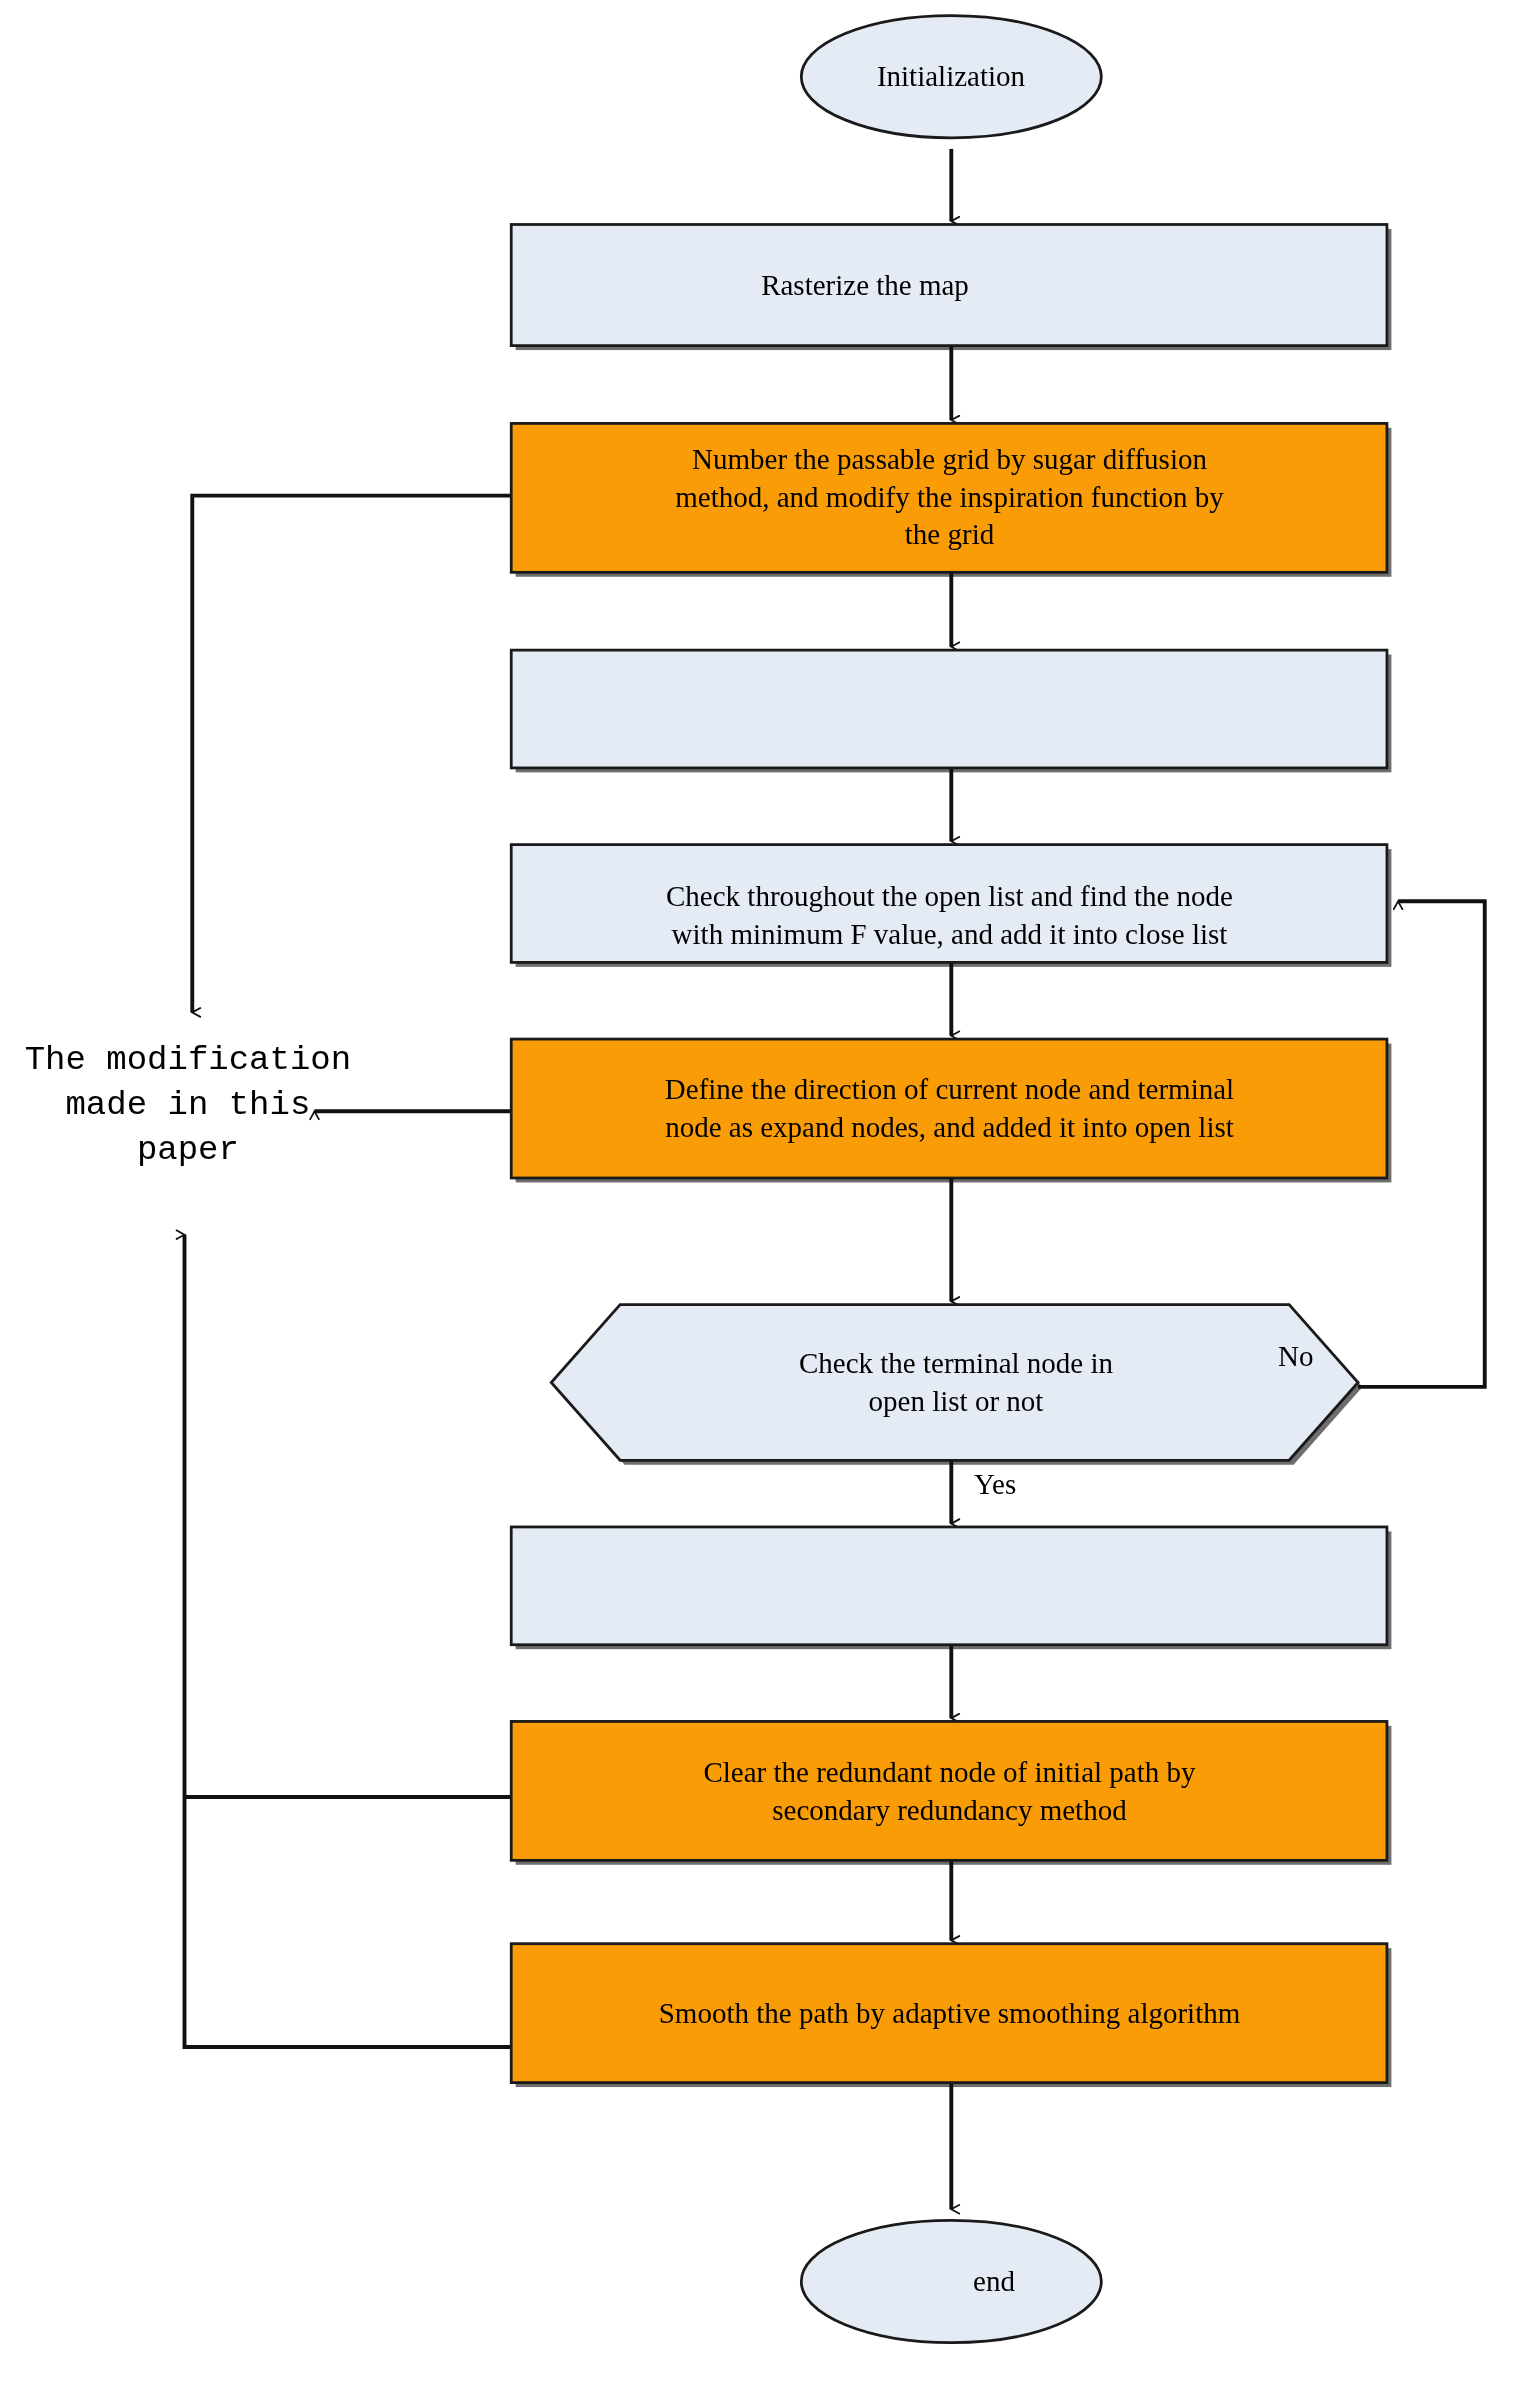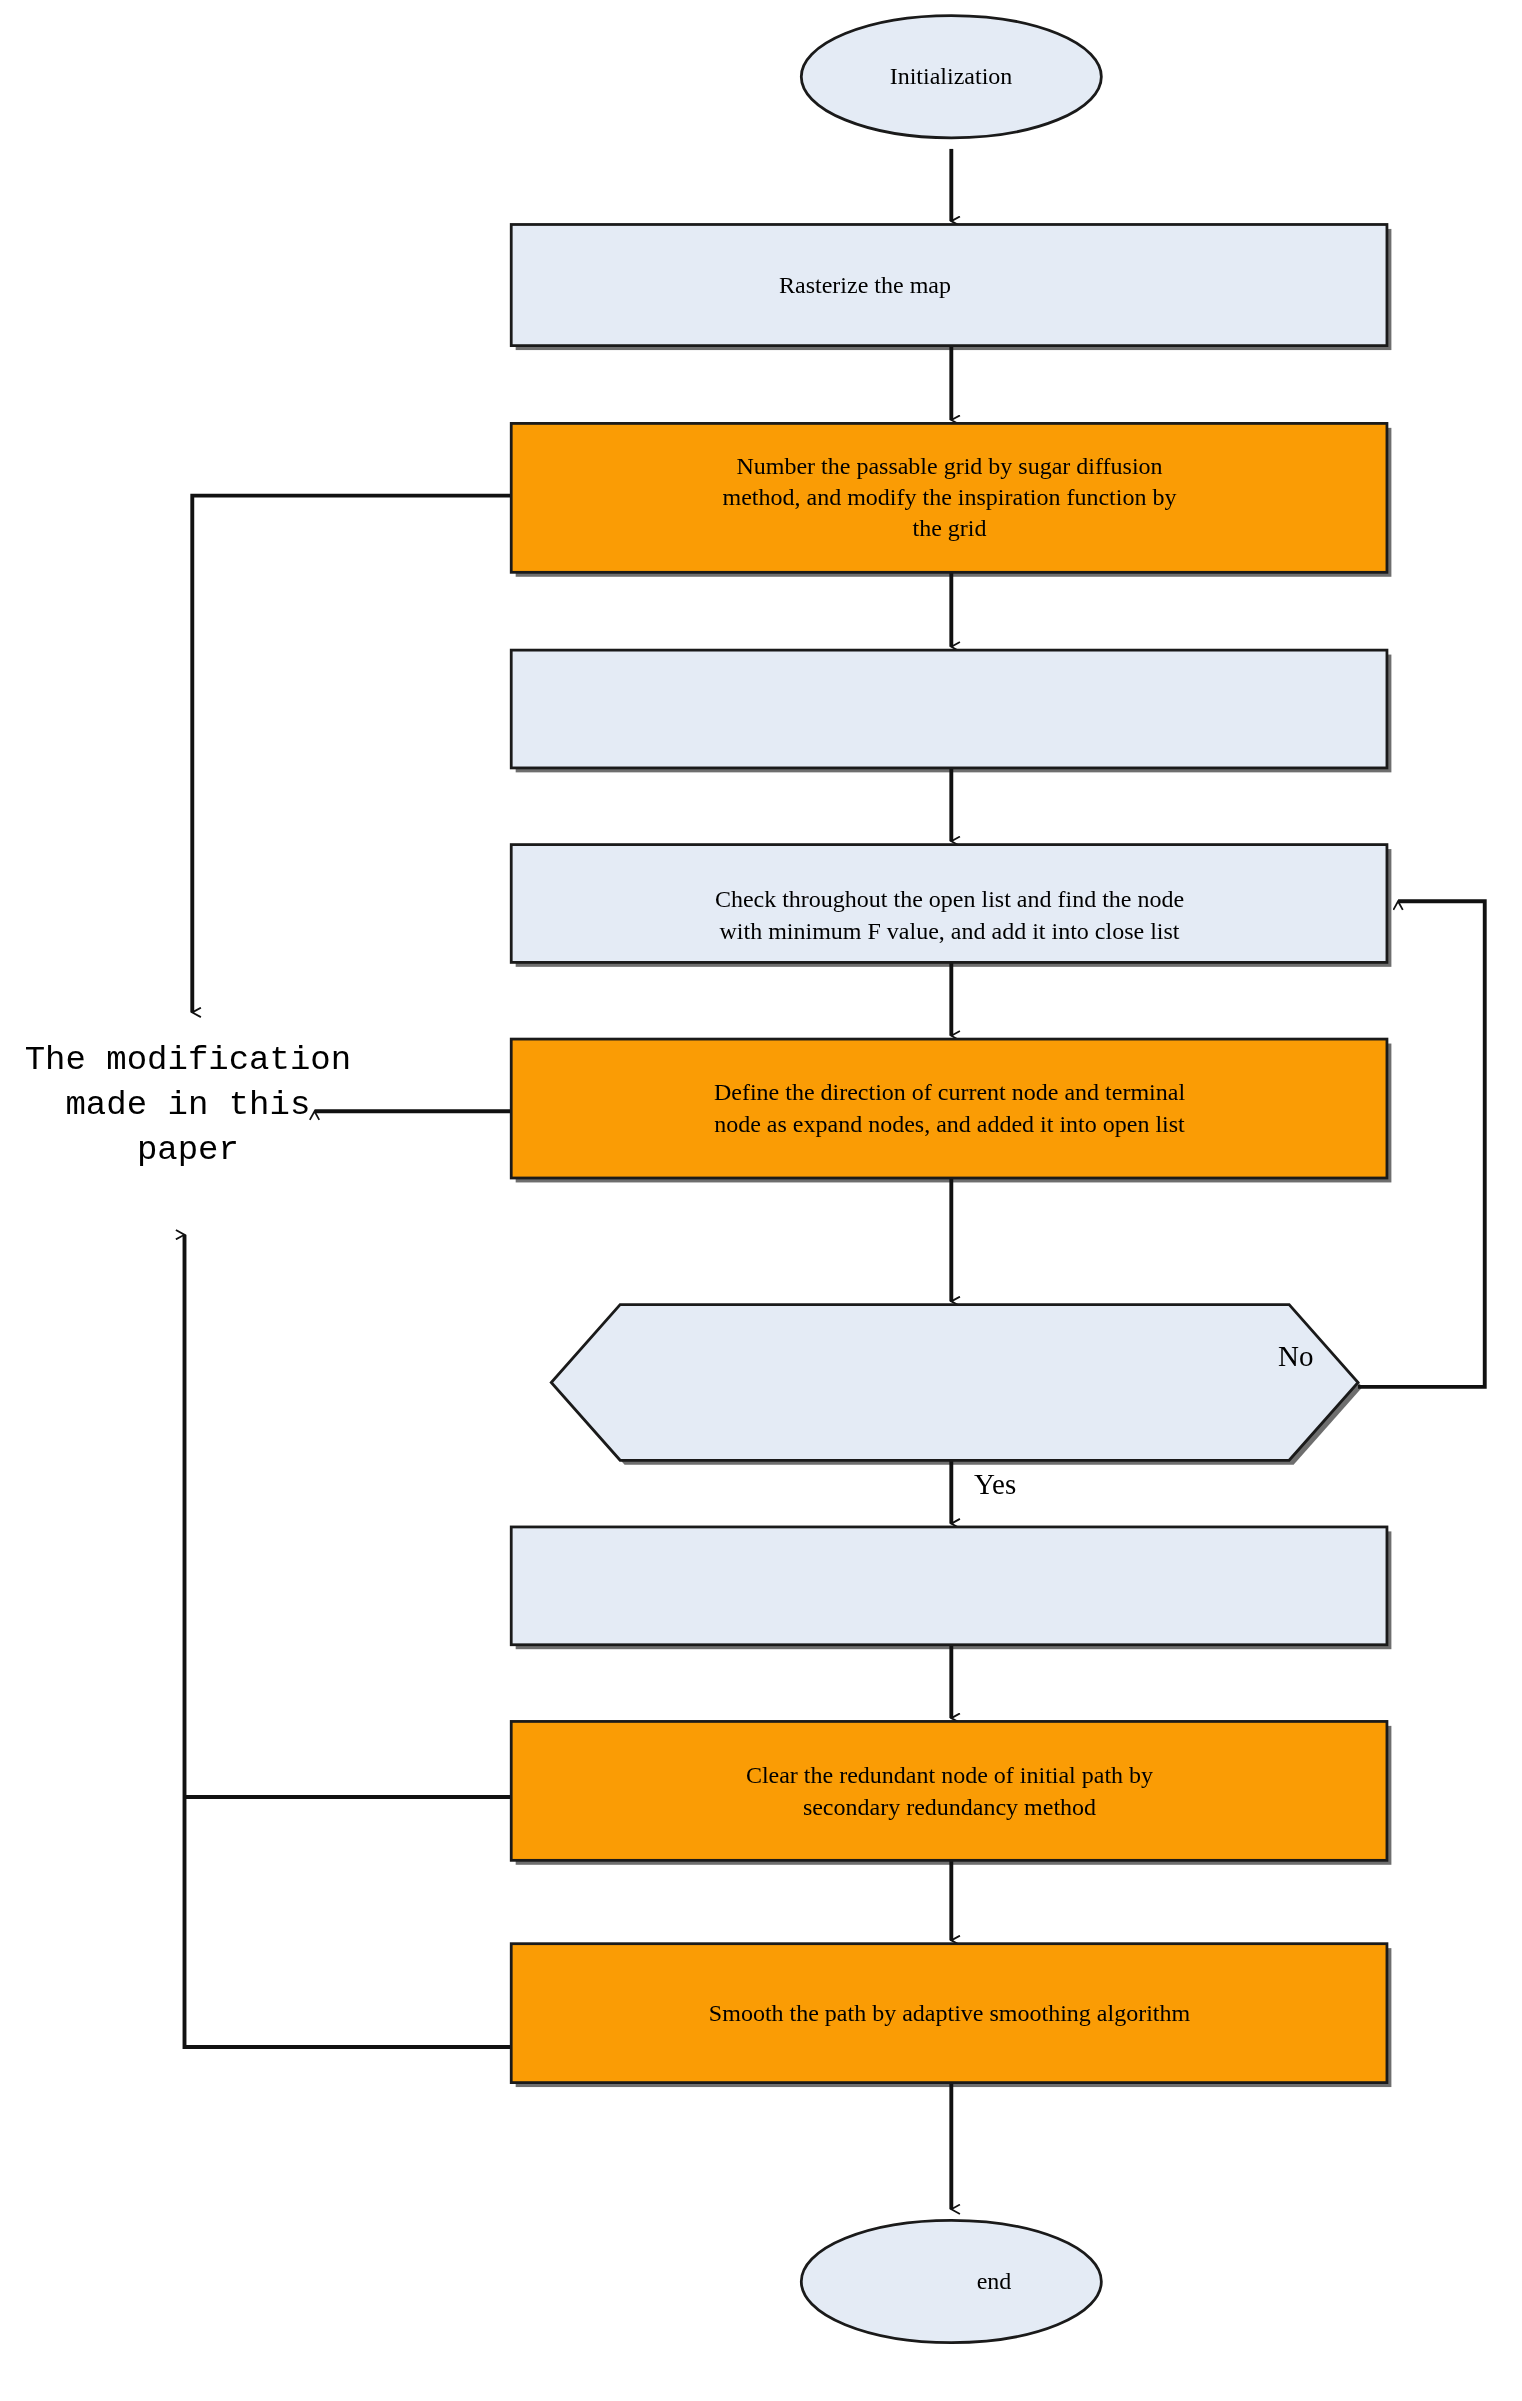--- a/index.html
+++ b/index.html
@@ -23,21 +23,21 @@
     height: 2401px;
   }
   .node-label {
     position: absolute;
     display: flex;
     align-items: center;
     justify-content: center;
     text-align: center;
     color: #000000;
     font-family: "Liberation Serif", "DejaVu Serif", serif;
-    font-size: 24px;
+    font-size: 29px;
     line-height: 1.30;
     white-space: pre-line;
     pointer-events: none;
   }
   .edge-label {
     position: absolute;
     color: #000000;
     font-family: "Liberation Serif", "DejaVu Serif", serif;
     font-size: 29px;
     line-height: 1.2;
@@ -140,20 +140,22 @@
 method, and modify the inspiration function by
 the grid</div>
 
 
   <div class="node-label" style="left:517px; top:845px; width:865px; height:141px;">Check throughout the open list and find the node
 with minimum F value, and add it into close list</div>
 
   <div class="node-label" style="left:517px; top:1039px; width:865px; height:139px;">Define the direction of current node and terminal
 node as expand nodes, and added it into open list</div>
 
+  <div class="node-label" style="left:628px; top:1305px; width:656px; height:156px;">Check the terminal node in
+open list or not</div>
 
 
   <div class="node-label" style="left:517px; top:1722px; width:865px; height:139px;">Clear the redundant node of initial path by
 secondary redundancy method</div>
 
   <div class="node-label" style="left:517px; top:1944px; width:865px; height:139px;">Smooth the path by adaptive smoothing algorithm</div>
 
   <div class="node-label" style="left:844px; top:2221px; width:300px; height:122px;">end</div>
 
   <div class="edge-label" style="left:1278px; top:1339px;">No</div>

